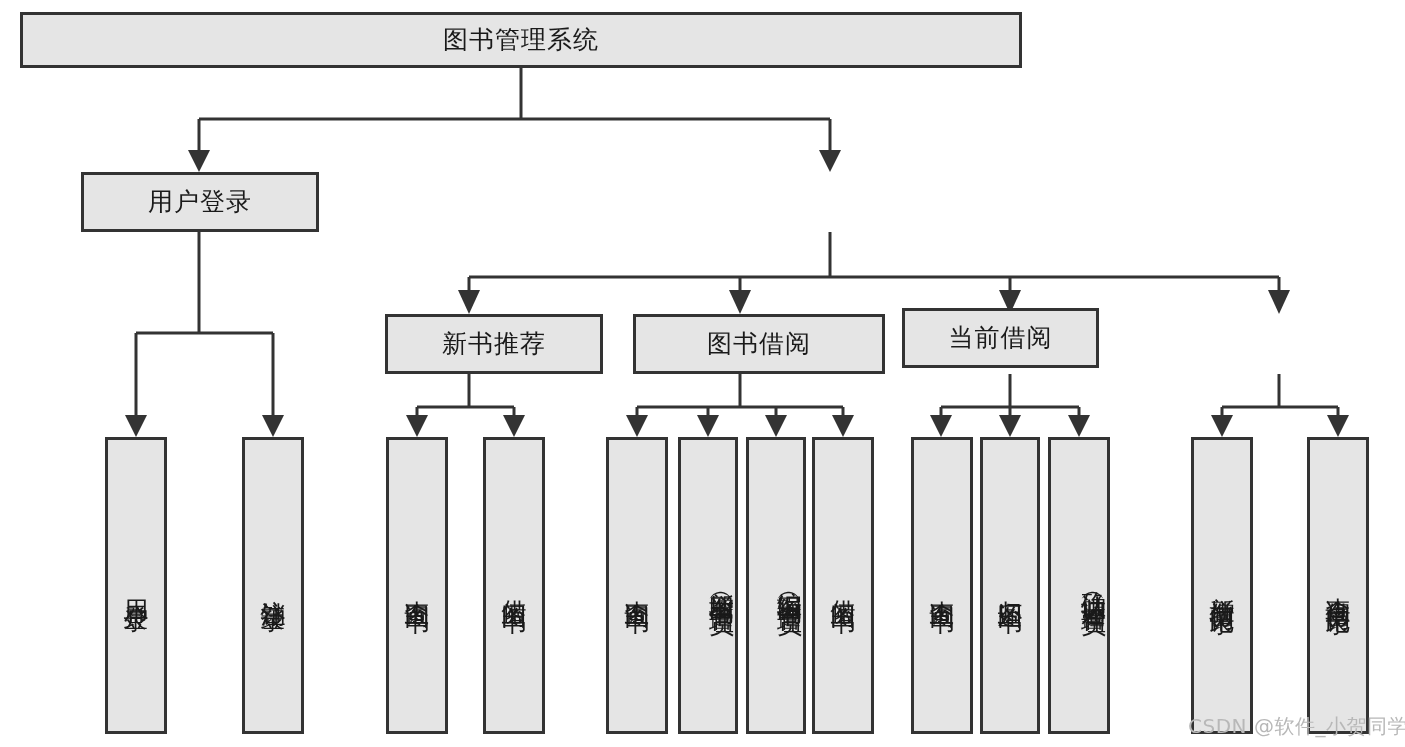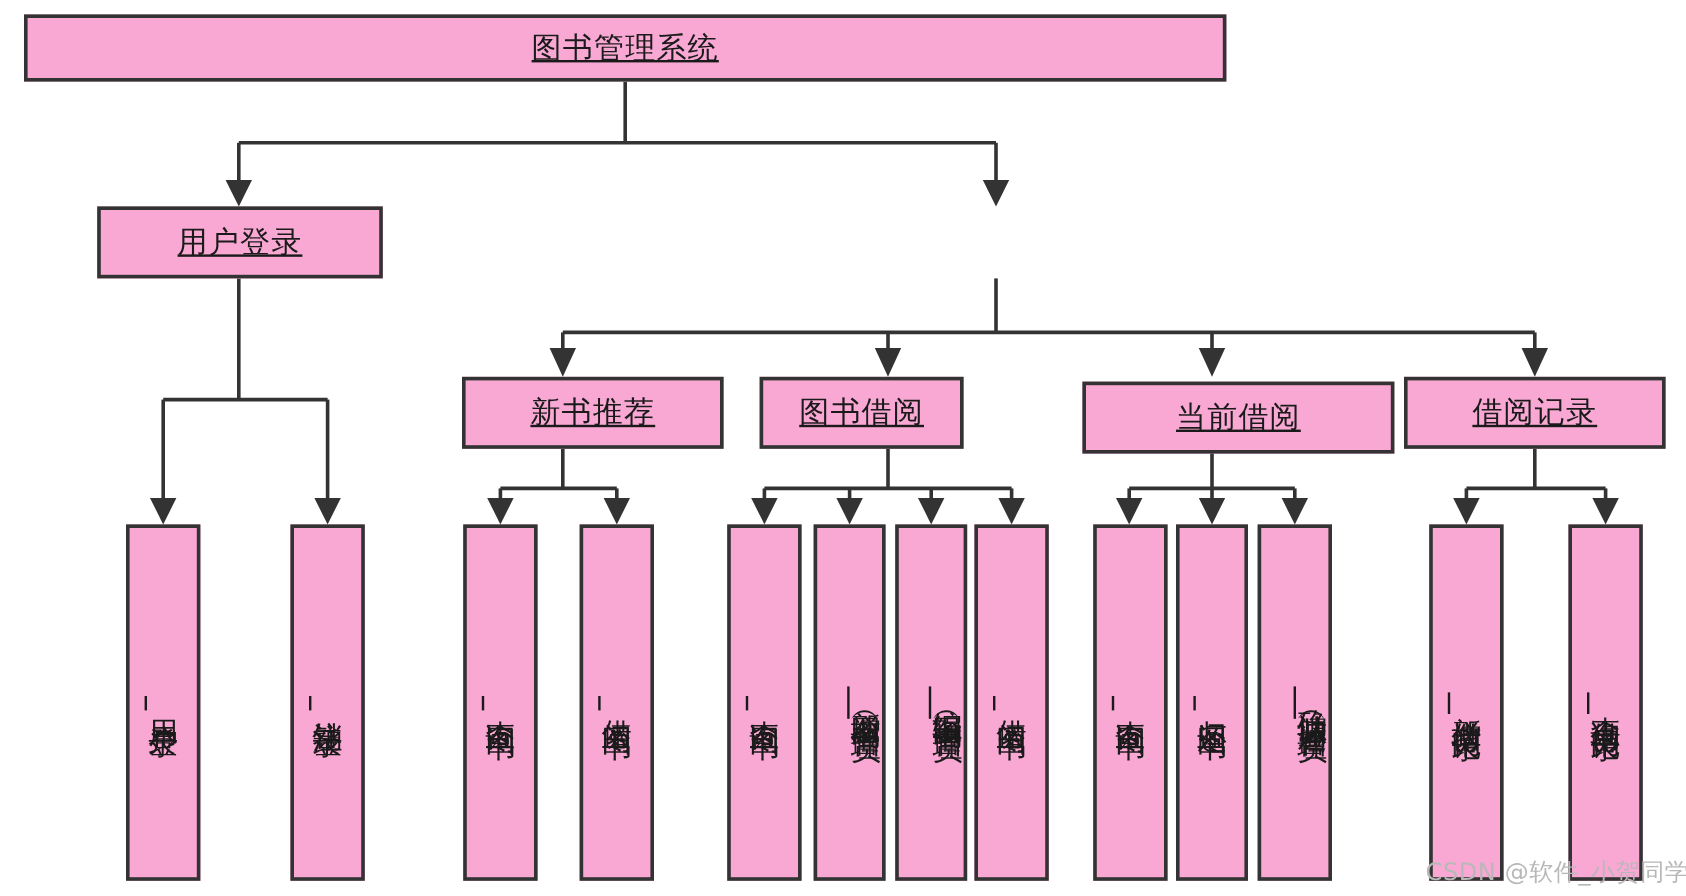--- a/index.html
+++ b/index.html
@@ -8,27 +8,26 @@
     background:#ffffff;
     font-family:"DejaVu Sans","Liberation Sans",sans-serif;
     overflow:hidden;
     position:relative;
   }
   #diagram{position:absolute;left:0;top:0;width:1405px;height:747px;}
 
   .node{
     position:absolute;
     box-sizing:border-box;
-    background:#f9a8d4;
+    background:#e5e5e5;
     border:3px solid #333333;
     display:flex;
     align-items:center;
     justify-content:center;
     color:#1a1a1a;
-    text-decoration:underline;
   }
   .node.h{
     font-size:25px;
     line-height:1.2;
     letter-spacing:1px;
   }
   .node.v{
     writing-mode:vertical-rl;
     text-orientation:upright;
     font-size:25px;
@@ -119,23 +118,22 @@
     <polygon points="1211,415 1233,415 1222,437"></polygon>
     <line x1="1338" y1="407" x2="1338" y2="417"></line>
     <polygon points="1327,415 1349,415 1338,437"></polygon>
   </svg>
 
   <div class="node h" style="left:20px;top:12px;width:1002px;height:56px;">图书管理系统</div>
 
   <div class="node h" style="left:81px;top:172px;width:238px;height:60px;">用户登录</div>
 
   <div class="node h" style="left:361px;top:314px;width:218px;height:60px;margin-left:24px;">新书推荐</div>
-  <div class="node h" style="left:633px;top:314px;width:170px;height:60px;">图书借阅</div>
-  <div class="node h" style="left:902px;top:318px;width:260px;height:60px;">当前借阅</div>
-  <div class="node h" style="left:1170px;top:314px;width:218px;height:60px;">借阅记录</div>
+  <div class="node h" style="left:633px;top:314px;width:252px;height:60px;">图书借阅</div>
+  <div class="node h" style="left:902px;top:308px;width:197px;height:60px;">当前借阅</div>
 
   <div class="node v mid" style="left:105px;top:437px;width:62px;height:297px;">用户登录</div>
   <div class="node v mid" style="left:242px;top:437px;width:62px;height:297px;">注销登录</div>
 
   <div class="node v mid" style="left:386px;top:437px;width:62px;height:297px;">查询图书</div>
   <div class="node v mid" style="left:483px;top:437px;width:62px;height:297px;">借阅图书</div>
 
   <div class="node v mid" style="left:606px;top:437px;width:62px;height:297px;">查询图书</div>
   <div class="node v" style="left:678px;top:437px;width:60px;height:297px;">新增图书（管理员）</div>
   <div class="node v" style="left:746px;top:437px;width:60px;height:297px;">编辑图书（管理员）</div>

